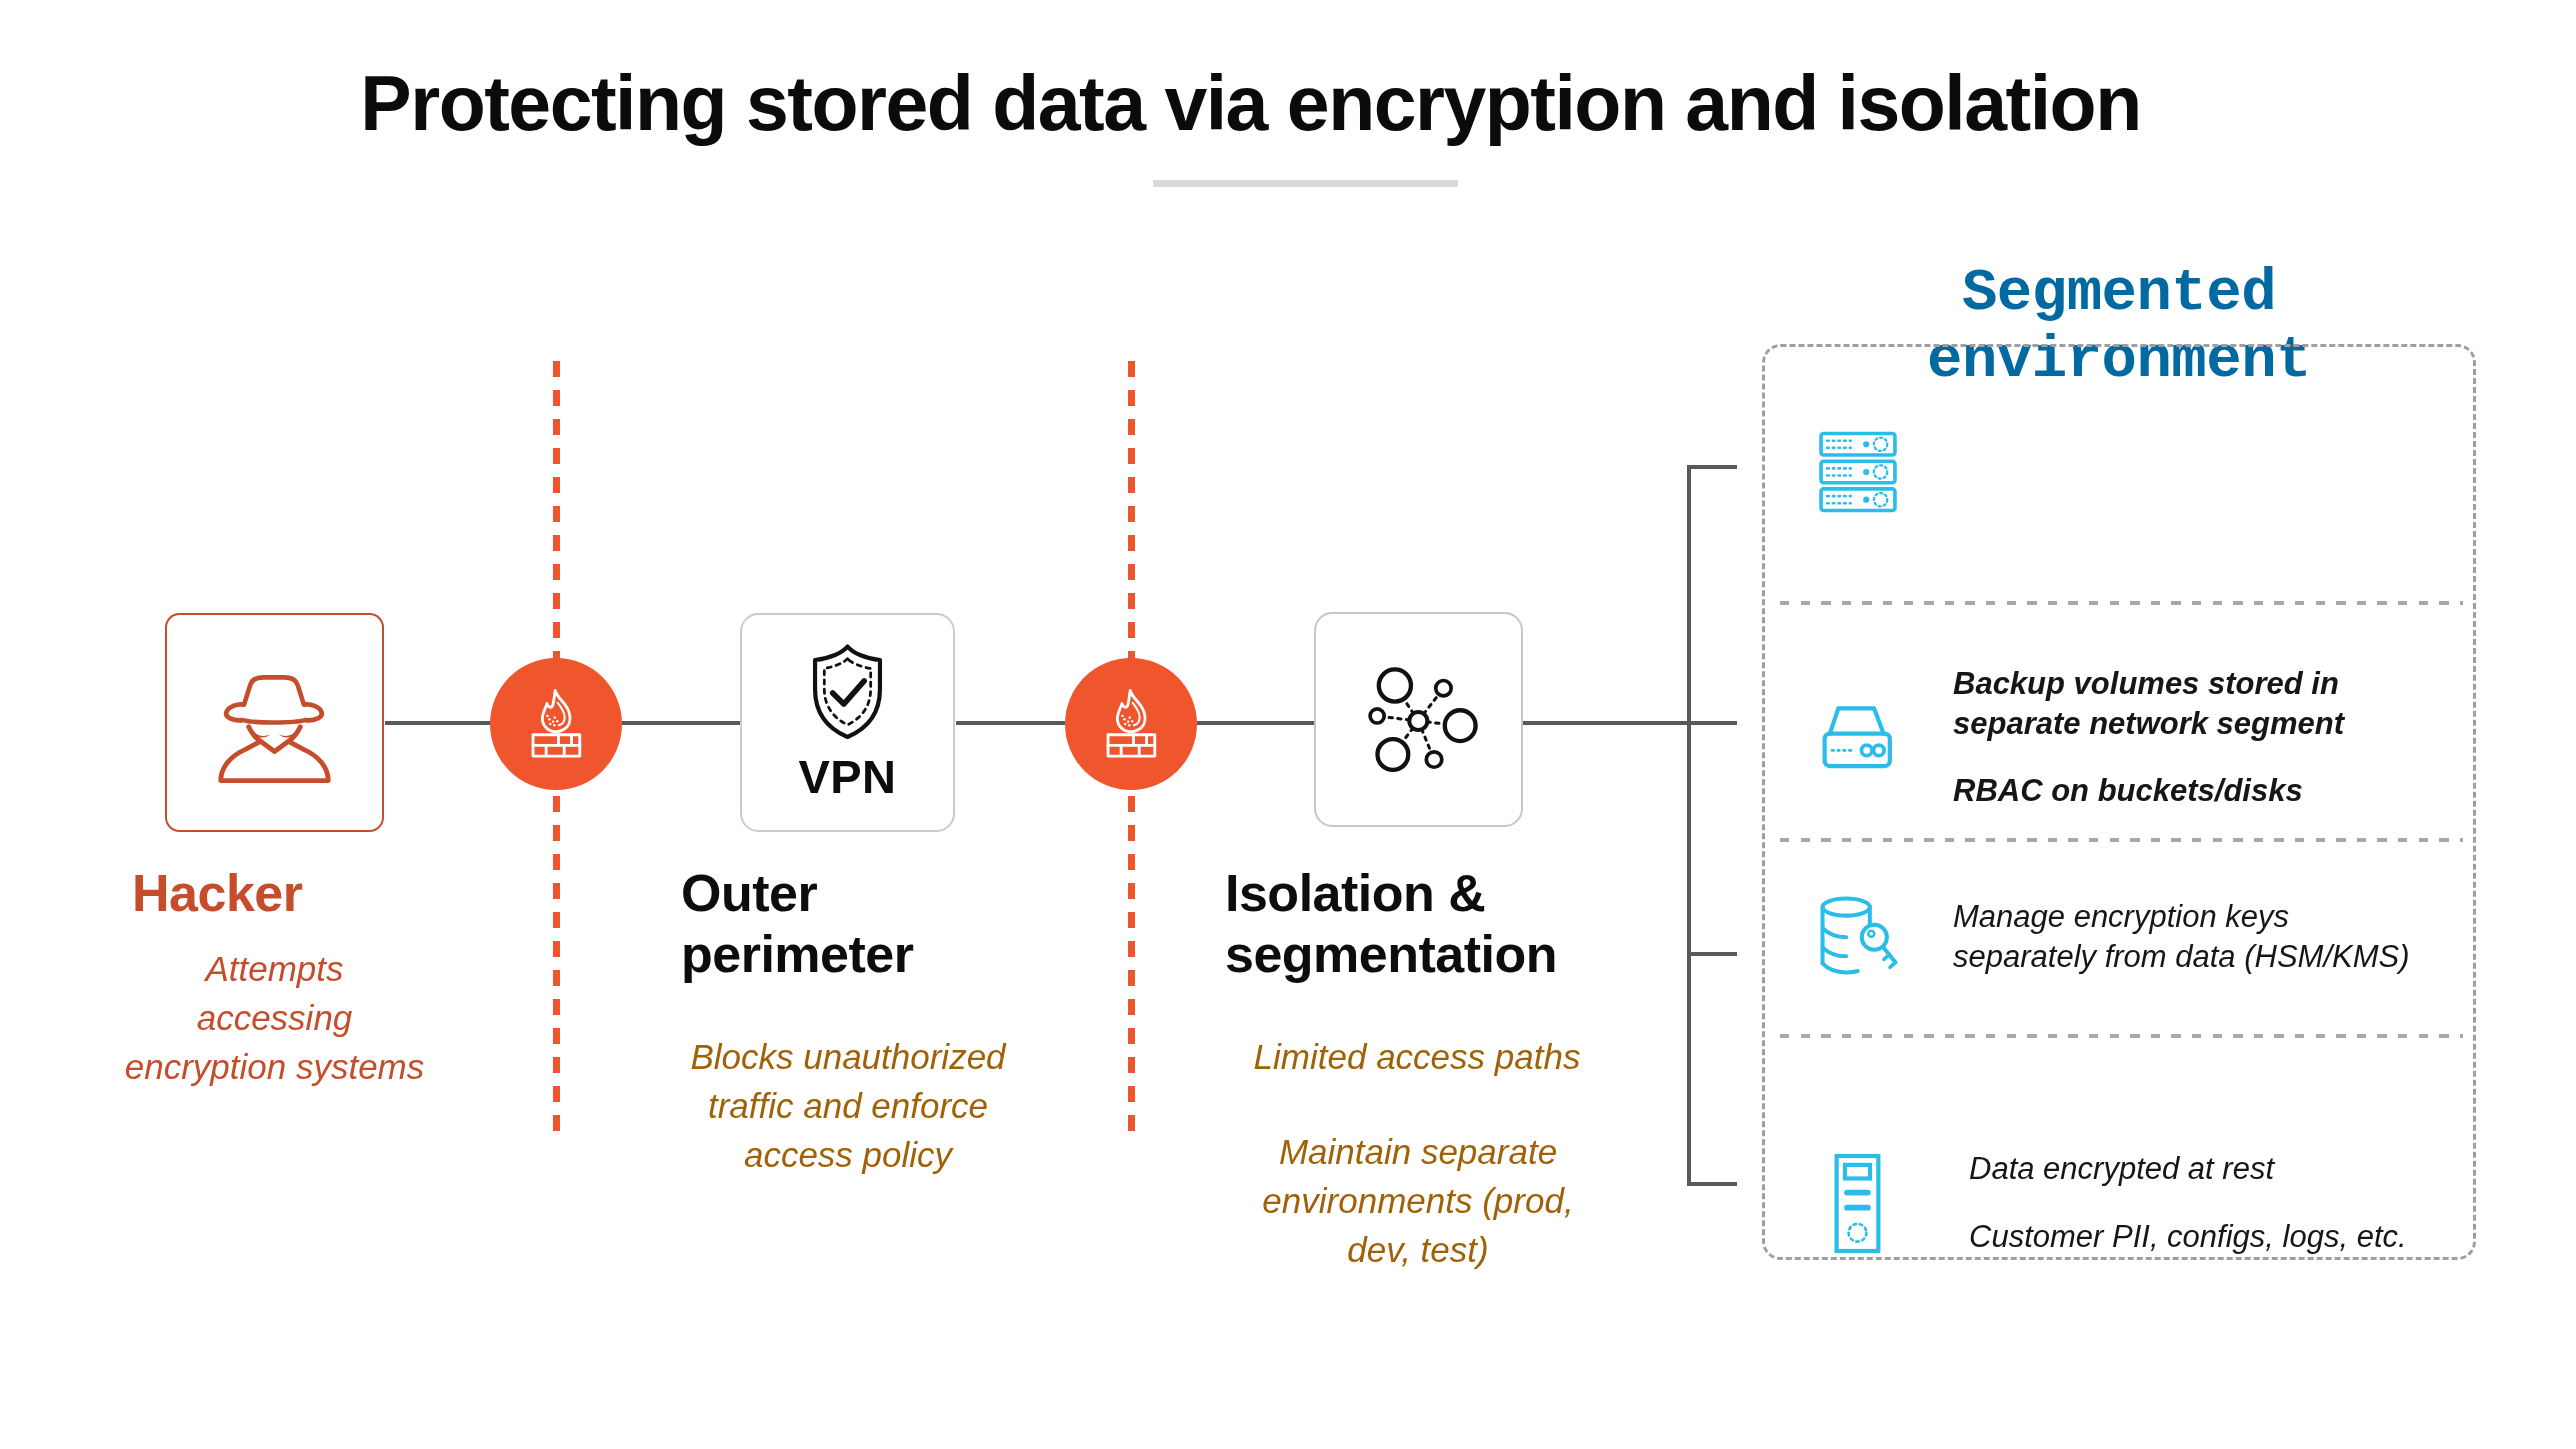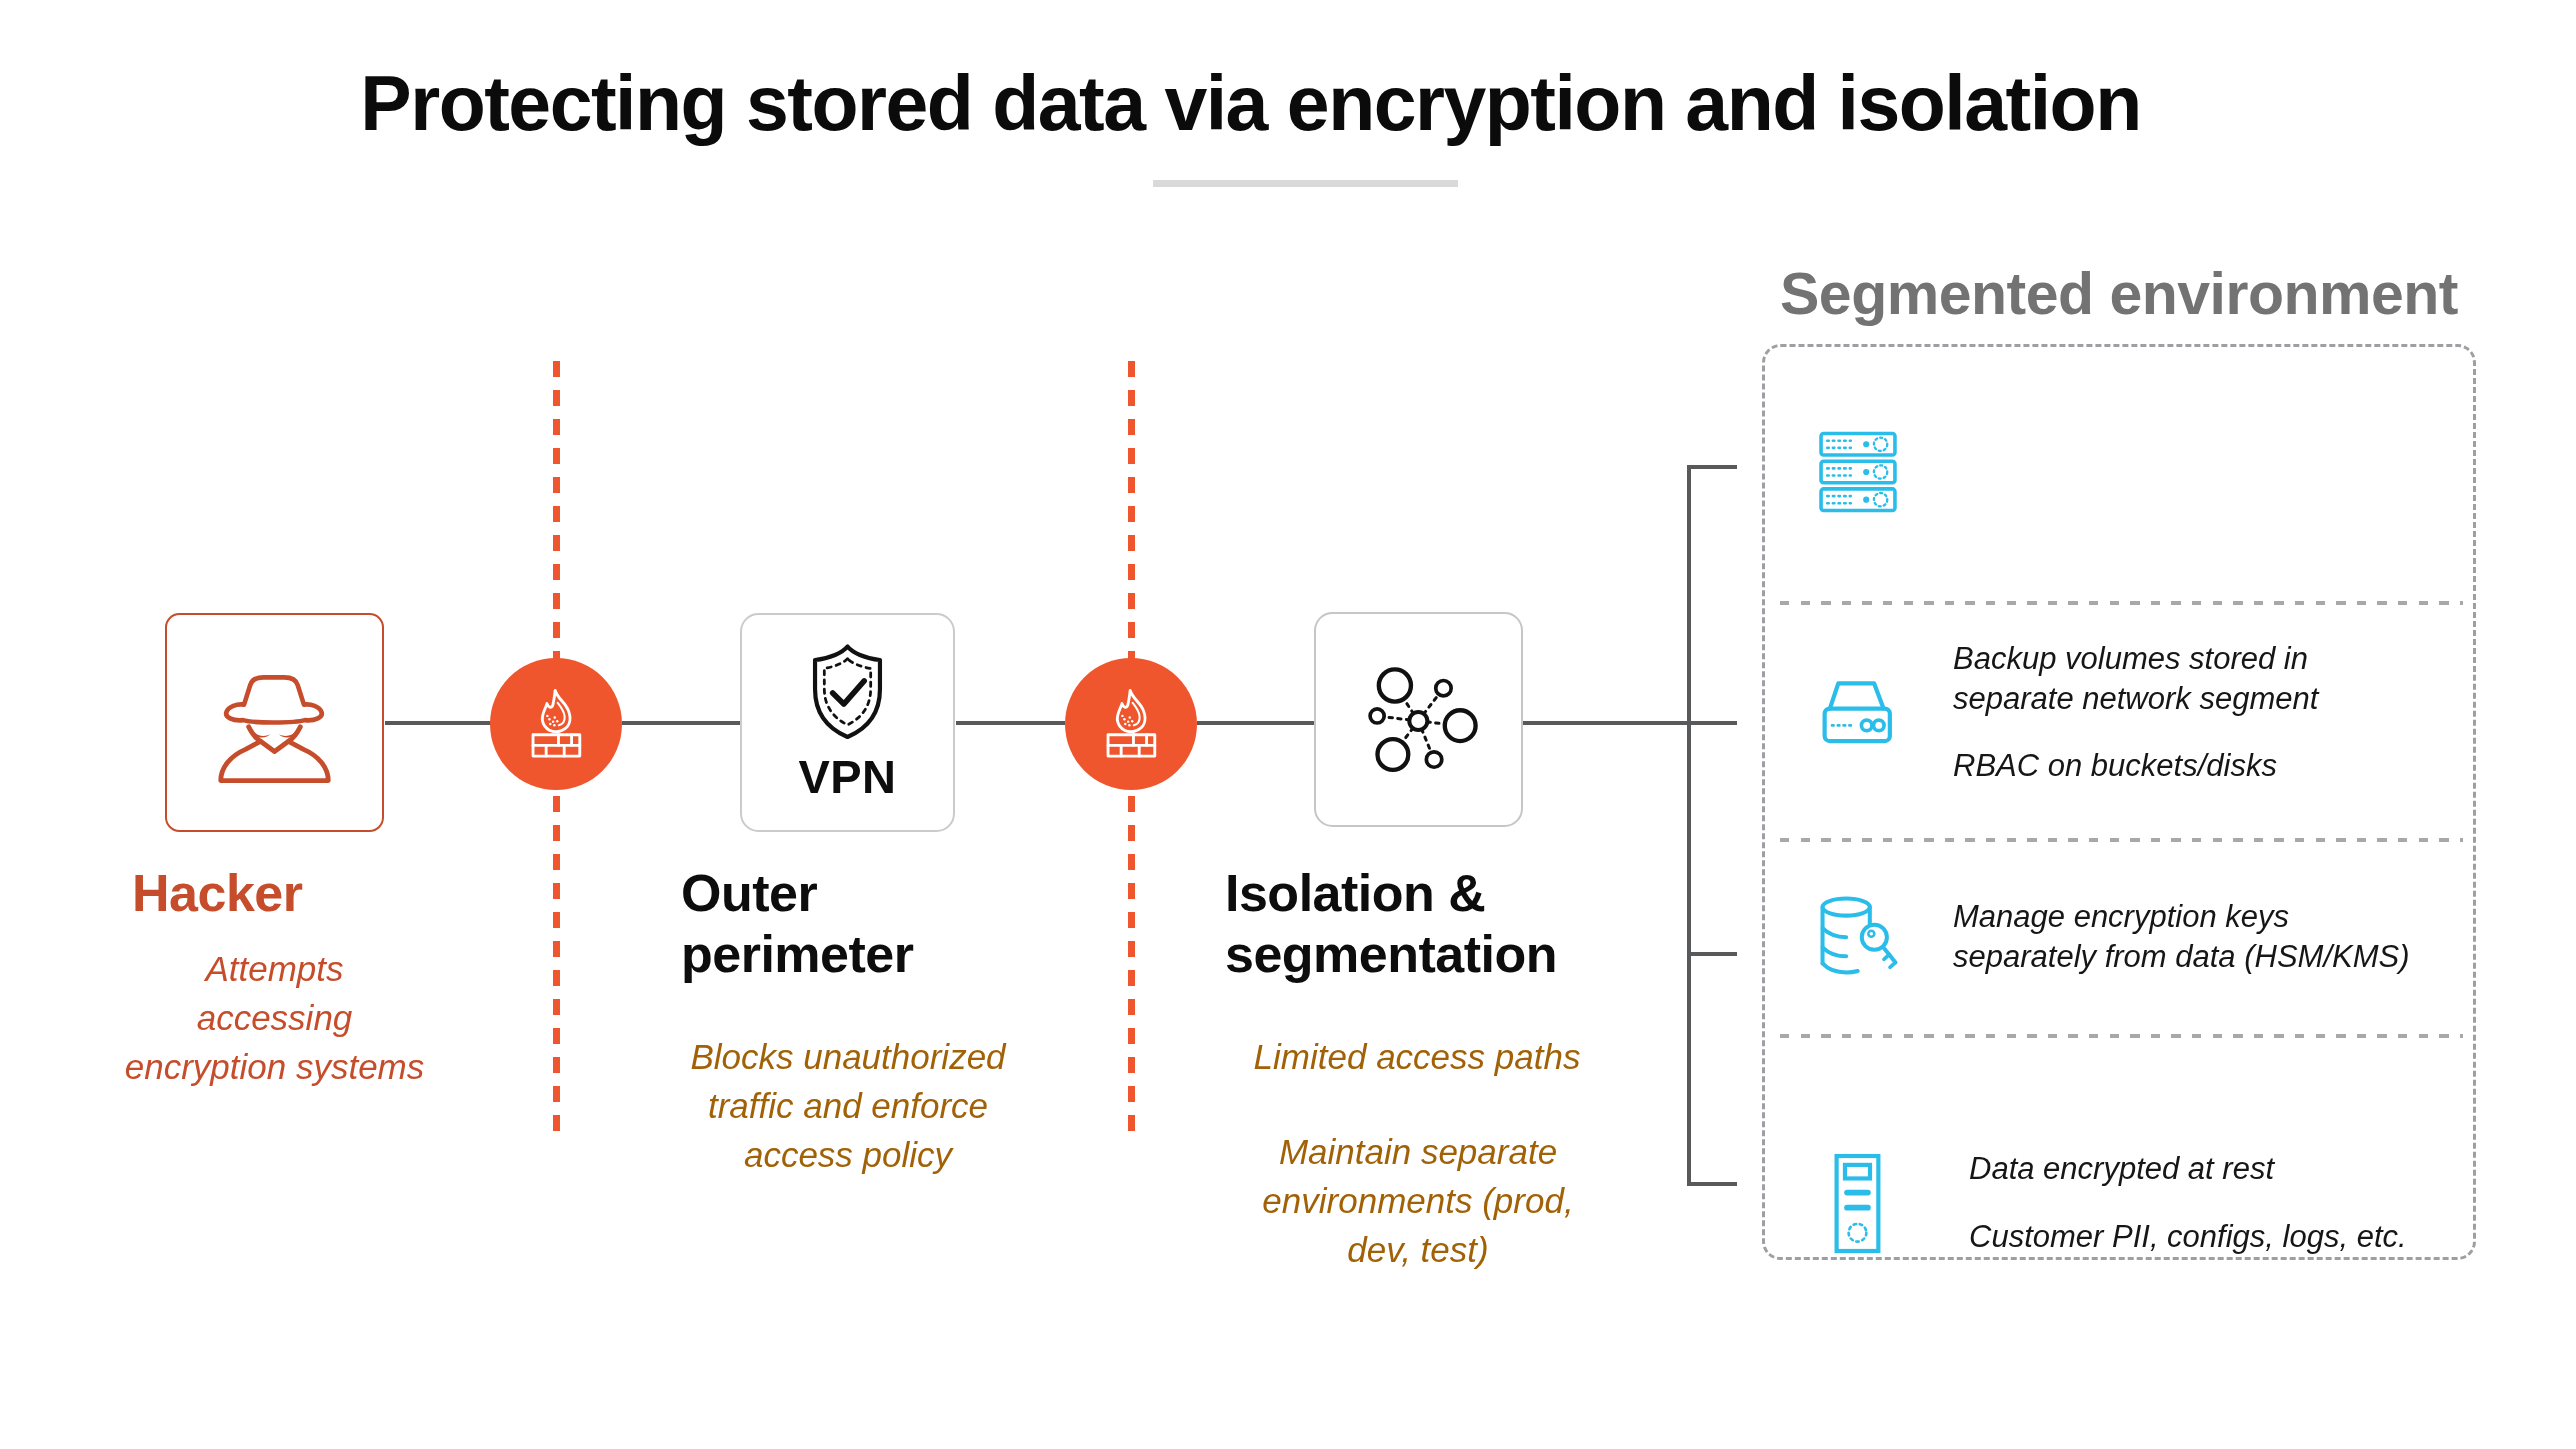--- a/index.html
+++ b/index.html
@@ -51,21 +51,21 @@
   .hacker-heading{left:132px;top:863px;width:283px;color:#c64d2b;}
   .hacker-desc{left:107px;top:944px;width:335px;color:#c64d2b;}
   .outer-heading{left:681px;top:863px;width:335px;}
   .outer-desc{left:655px;top:1032px;width:386px;}
   .iso-heading{left:1225px;top:863px;width:386px;}
   .iso-desc1{left:1198px;top:1032px;width:438px;}
   .iso-desc2{left:1199px;top:1127px;width:438px;}
   
   .seg-title{
     left:1762px;top:260px;width:714px;text-align:center;
-    font-size:59px;font-weight:bold;color:#737373;letter-spacing:-0.5px;
+    font-size:59px;font-weight:bold;color:#0369a1;letter-spacing:-0.5px;font-family:Liberation Mono, monospace;
   }
   .seg-box{
     left:1762px;top:344px;width:714px;height:916px;box-sizing:border-box;
     border:3.6px dashed #9d9fa2;border-radius:18.5px;
   }
   .seg-divider{
     position:absolute;left:1780px;width:683px;height:3.6px;
     background:repeating-linear-gradient(to right,#a8a8a8 0 9.3px,transparent 9.3px 20.6px);
   }
   .seg-row{
@@ -239,21 +239,21 @@
       </g>
       <g stroke-width="4.5" stroke-dasharray="4 6">
         <circle cx="120" cy="25" r="13"></circle>
           <circle cx="120" cy="79" r="13"></circle>
           <circle cx="120" cy="133" r="13"></circle>
       </g>
     </svg>
   </div>
 </div>
 
-<div class="seg-row" style="top:594px;height:237px;">
+<div class="seg-row" style="top:619px;height:237px;font-weight:bold;">
   <div class="seg-icon-col">
     <svg width="87" height="71" viewBox="0 0 165 135" fill="none" stroke="#2bbde9" stroke-linecap="round" stroke-linejoin="round">
       <path d="M30,60 L46,12 L114,12 L132,60" stroke-width="8"></path>
       <rect x="20" y="60" width="124" height="62" rx="10" stroke-width="8"></rect>
       <line x1="34" y1="92" x2="78" y2="92" stroke-width="5" stroke-dasharray="3 8"></line>
       <circle cx="100" cy="92" r="10" stroke-width="7"></circle>
       <circle cx="123" cy="92" r="10" stroke-width="7"></circle>
     </svg>
   </div>
   <div class="seg-text-col">

